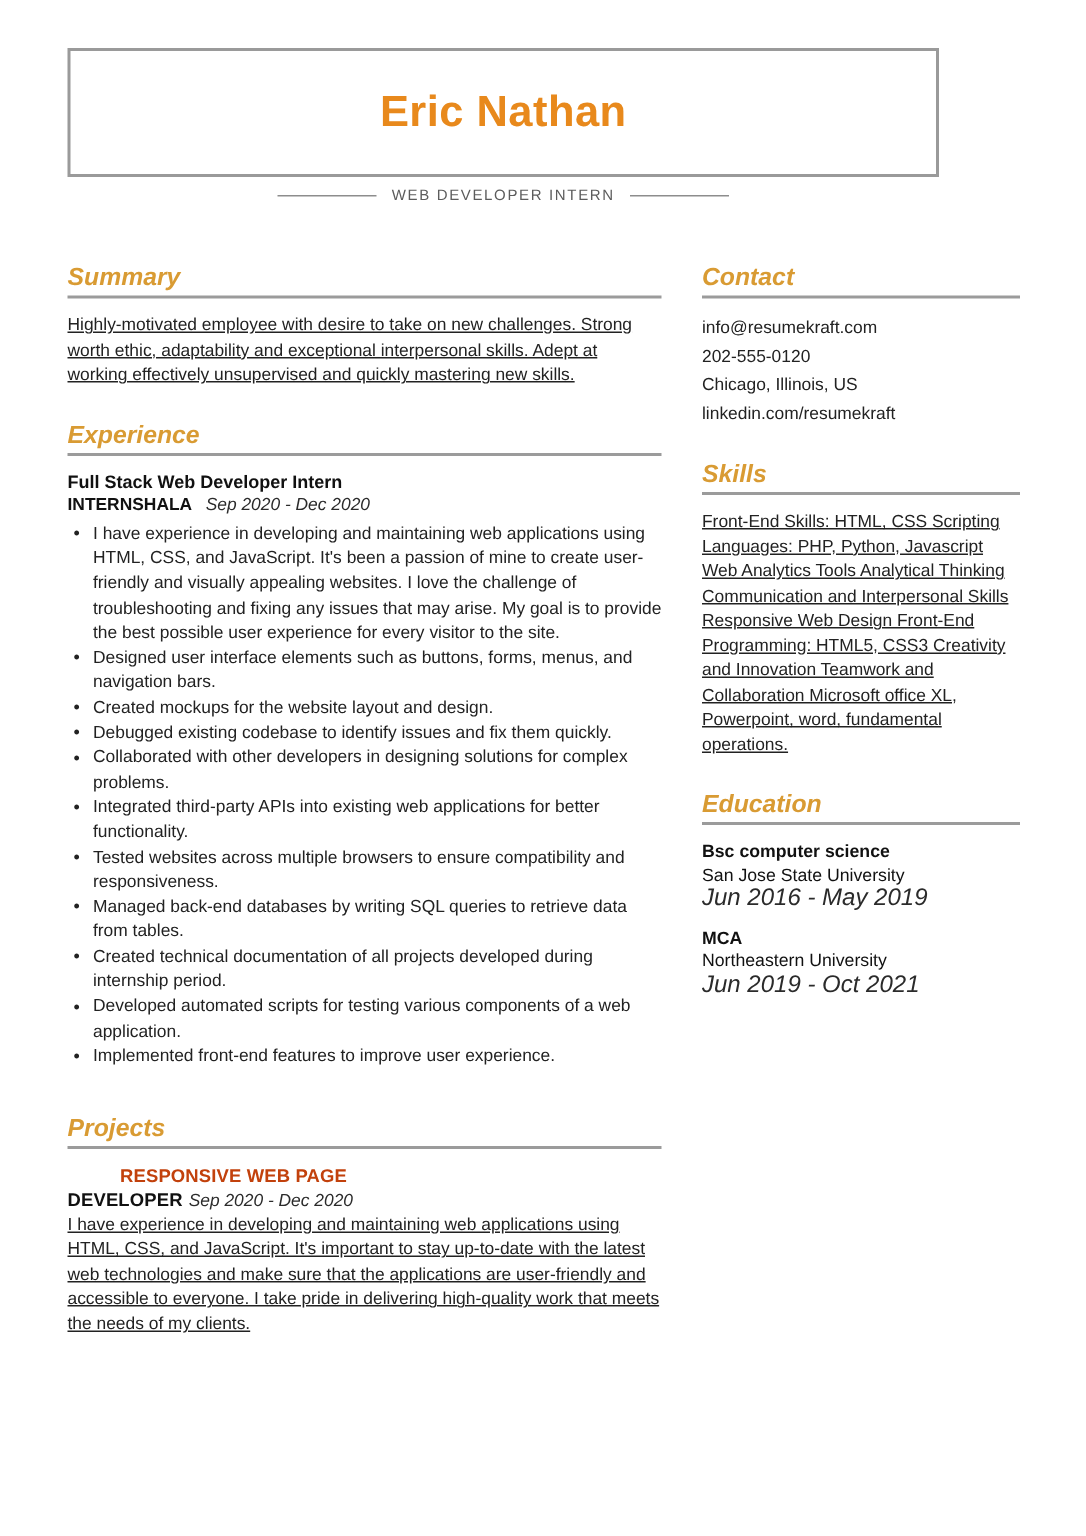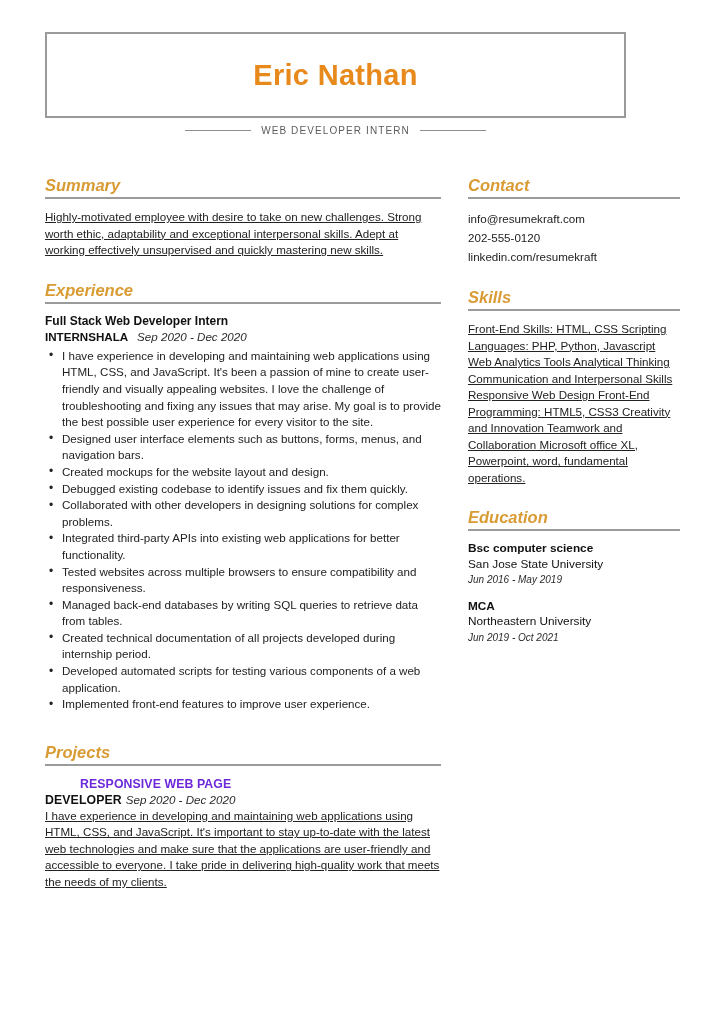--- a/index.html
+++ b/index.html
@@ -161,30 +161,30 @@
     color: #111111;
     line-height: 15.5px;
   }
   .edu-school {
     font-size: 11.8px;
     font-weight: normal;
     color: #111111;
     line-height: 15.5px;
   }
   .edu-date {
-    font-size: 10px;
+    font-size: 16px;
     font-style: italic;
     color: #2b2b2b;
     line-height: 15.5px;
   }
 
   .proj-title {
     font-size: 12.3px;
     font-weight: bold;
-    color: #6d28d9;
+    color: #c2410c;
     line-height: 16px;
     letter-spacing: 0.1px;
     padding-left: 35px;
   }
   .proj-sub-row {
     display: flex;
     align-items: baseline;
     gap: 4px;
     line-height: 16px;
     text-align: right;
@@ -275,20 +275,21 @@
 
     <div class="col-gap"></div>
 
     <div class="col-right">
 
       <div class="section">
         <div class="sec-title">Contact</div>
         <div class="sec-rule"></div>
         <div class="contact-line">info@resumekraft.com</div>
         <div class="contact-line">202-555-0120</div>
+        <div class="contact-line">Chicago, Illinois, US</div>
         <div class="contact-line">linkedin.com/resumekraft</div>
       </div>
 
       <div class="spacer-sec"></div>
 
       <div class="section">
         <div class="sec-title">Skills</div>
         <div class="sec-rule"></div>
         <p class="para">Front-End Skills: HTML, CSS Scripting Languages: PHP, Python, Javascript Web Analytics Tools Analytical Thinking Communication and Interpersonal Skills Responsive Web Design Front-End Programming: HTML5, CSS3 Creativity and Innovation Teamwork and Collaboration Microsoft office XL, Powerpoint, word, fundamental operations.</p>
       </div>

